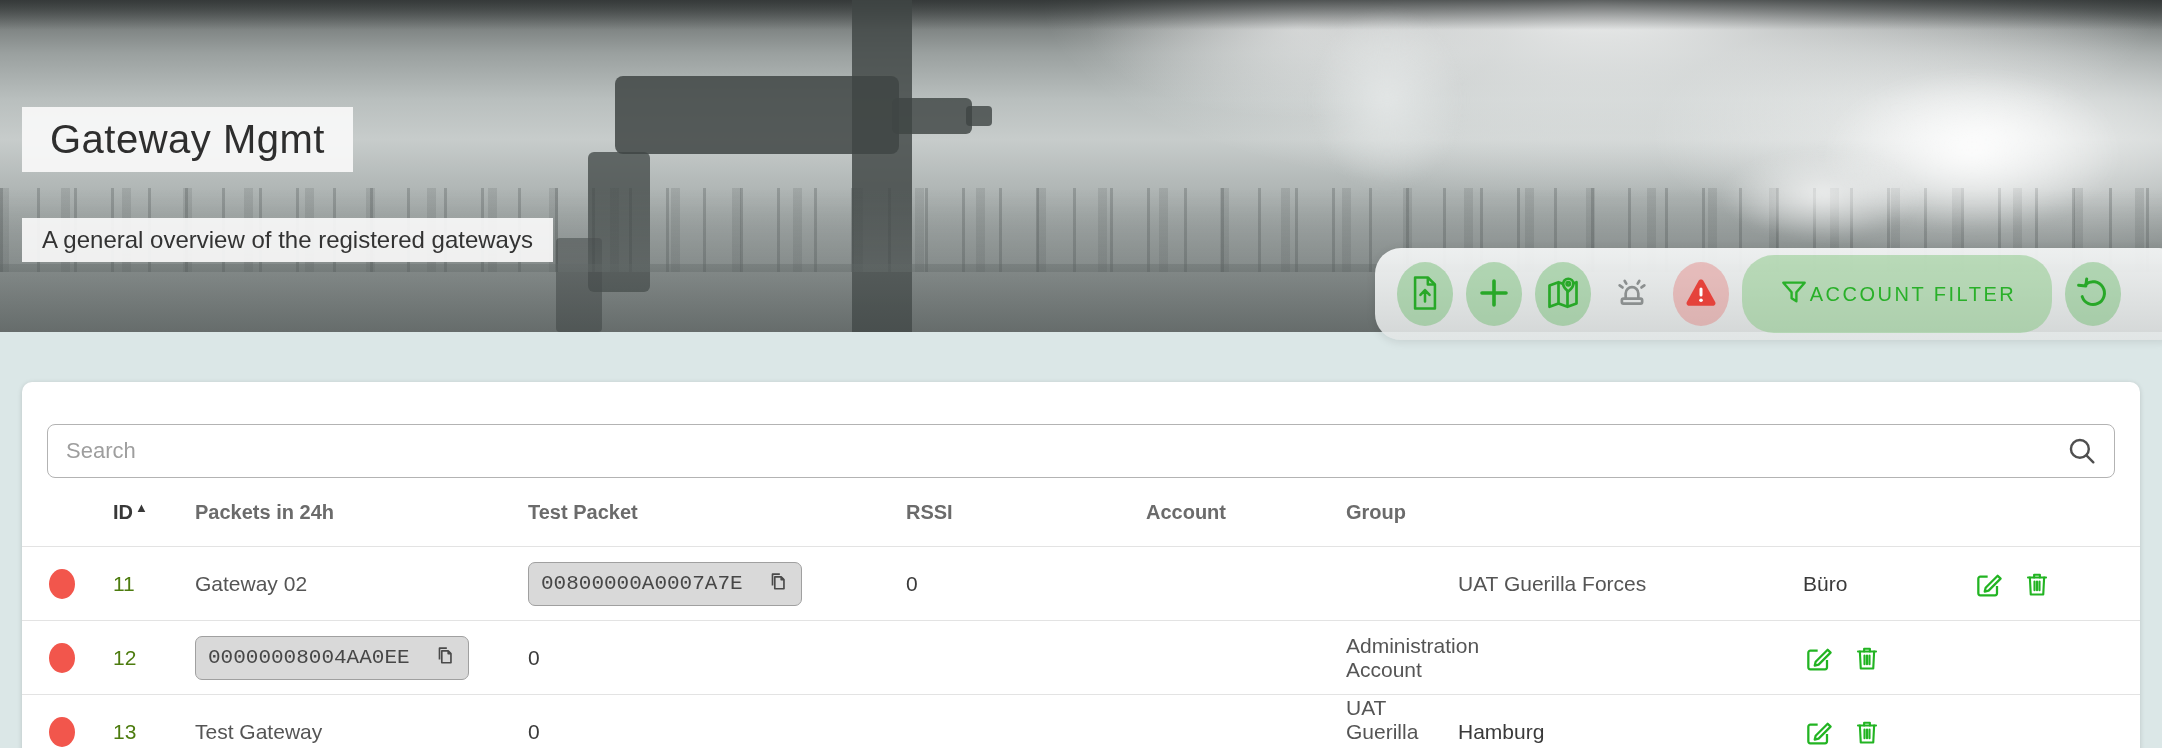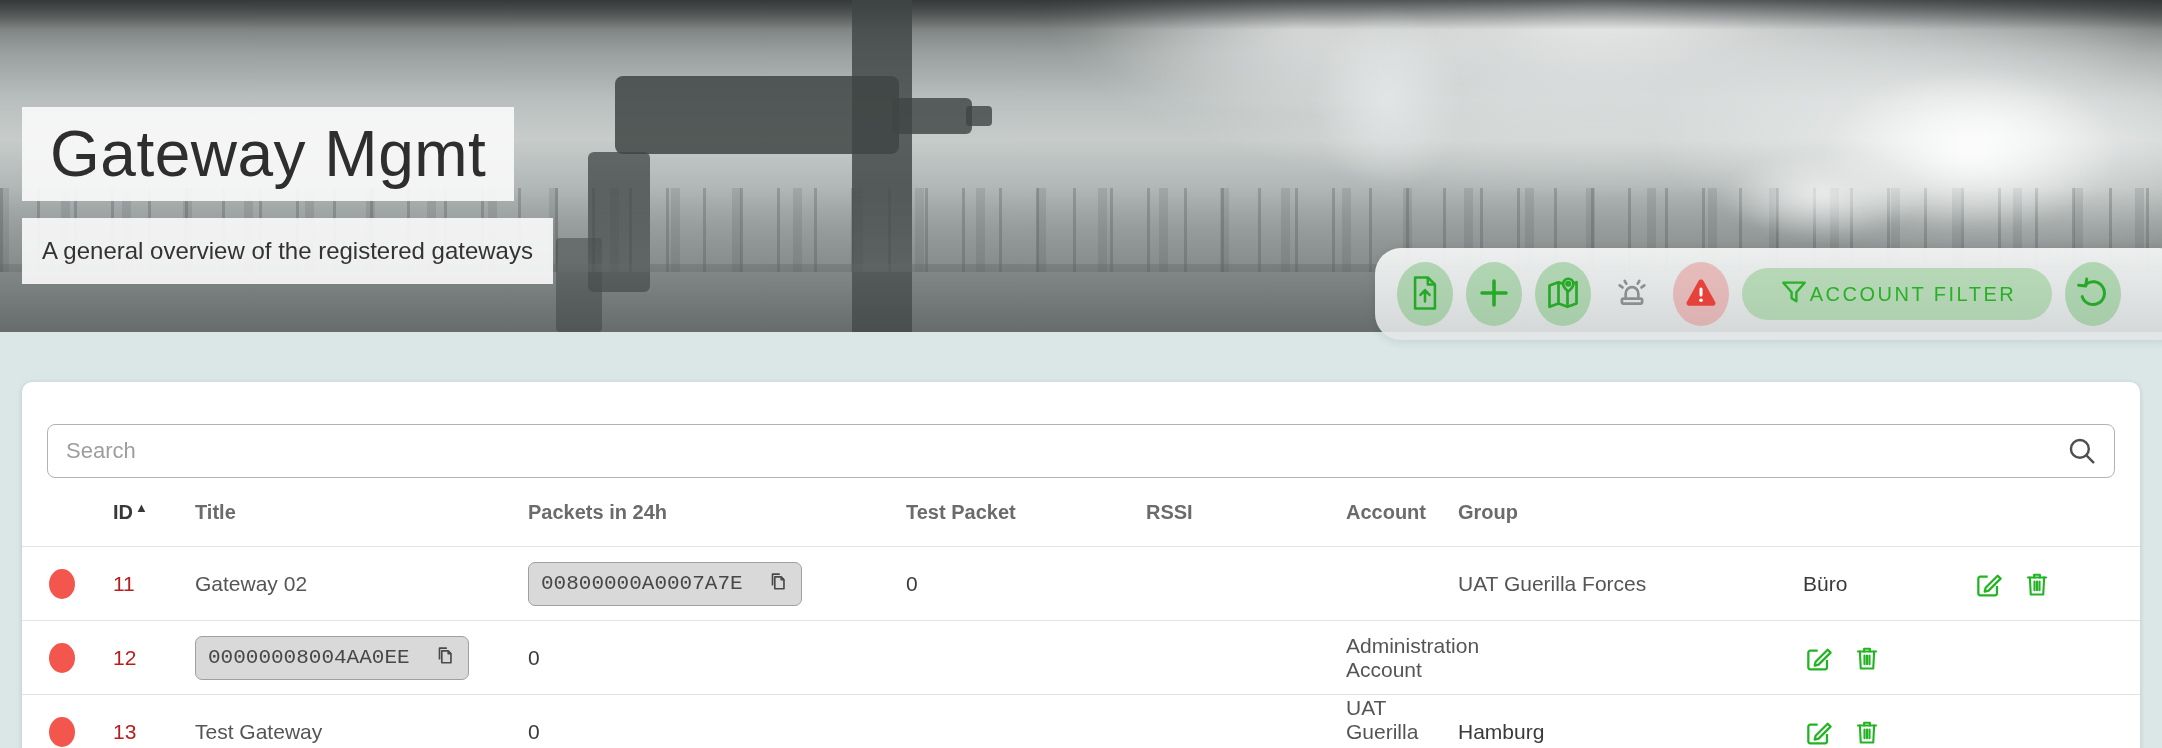--- a/index.html
+++ b/index.html
@@ -29,35 +29,35 @@
       linear-gradient(180deg, transparent 0%, rgba(110,117,116,.35) 70%, rgba(110,117,116,.5) 100%);
   }
   .water { position:absolute; left:0; top:264px; width:100%; height:68px;
     background:linear-gradient(180deg, rgba(96,103,102,.35), rgba(68,75,74,.55)); }
   .smoke { position:absolute; border-radius:50%; }
   .smoke.s1 { right:40px;  top:70px;  width:300px; height:160px; background:radial-gradient(closest-side, rgba(255,255,255,.9), transparent); filter:blur(7px); }
   .smoke.s2 { right:700px; top:10px;  width:150px; height:180px; background:radial-gradient(closest-side, rgba(232,235,235,.75), transparent); filter:blur(6px); }
   .smoke.s3 { right:240px; top:150px; width:200px; height:90px;  background:radial-gradient(closest-side, rgba(255,255,255,.7), transparent); filter:blur(6px); }
 
   .title-box { position:absolute; left:22px; top:107px; background:rgba(248,249,249,.92); padding:10px 28px; }
-  .title-box h1 { font-size:64px; font-weight:400; color:#2e2e2e; letter-spacing:.5px; }
-  .subtitle-box { position:absolute; left:22px; top:218px; background:rgba(248,249,249,.92); padding:19px 20px; }
+  .title-box h1 { font-size:40px; font-weight:400; color:#2e2e2e; letter-spacing:.5px; }
+  .subtitle-box { position:absolute; left:22px; top:218px; background:rgba(248,249,249,.92); padding:8px 20px; }
   .subtitle-box span { font-size:24px; color:#333; }
 
   
   .toolbar { position:absolute; left:1375px; top:248px; width:810px; height:92px; z-index:5;
     border-radius:26px; display:flex; align-items:center; gap:13px; padding:0 22px;
     background:linear-gradient(180deg, rgba(243,245,245,.94), rgba(226,229,229,.88));
     box-shadow:0 2px 10px rgba(0,0,0,.10); }
   .tb-btn { width:56px; height:64px; border-radius:50%; border:none; cursor:pointer; flex:none;
     display:flex; align-items:center; justify-content:center; background:transparent; }
   .tb-btn.green { background:rgba(99,183,99,.42); color:#28a828; }
   .tb-btn.red   { background:rgba(226,104,99,.35); color:#e5423b; }
   .tb-btn.plain { color:#8b8f8f; }
-  .tb-pill { height:52px; border-radius:32px; border:none; cursor:pointer; flex:none;
+  .tb-pill { height:78px; border-radius:32px; border:none; cursor:pointer; flex:none;
     background:rgba(124,196,120,.45); color:#29b029; display:flex; align-items:center; 
     padding:15px 36px; width:310px; justify-content:center; }
   .tb-pill span { font-size:20px; font-weight:500; letter-spacing:2.5px; white-space:nowrap; }
 
   
   .content { position:relative; width:100%; height:416px; padding:30px 22px 0 22px; background:#dbe7e7;margin-top:20px; }
   .card { width:2118px; background:#fff; border-radius:10px; box-shadow:0 1px 5px rgba(0,0,0,.15);
     padding:42px 0 30px 0; min-height:420px; }
 
   .search-wrap { position:relative; margin:0 25px; }
@@ -67,21 +67,21 @@
   .search-wrap input::placeholder { color:#9e9e9e; }
   .search-wrap .mag { position:absolute; right:16px; top:10px; color:#4f4f4f; }
 
   .grid-row { display:grid; grid-template-columns:70px 89px 333px 378px 240px 200px 112px 345px 170px 1fr;
     align-items:center; padding:0 14px; border-bottom:1px solid #e3e3e3; }
   .thead { height:69px; font-size:20px; font-weight:bold; color:#6b6b6b; }
   .thead .th-id { color:#383838; padding-left:7px; }
   .sort { font-size:13px; position:relative; top:-7px; margin-left:2px; color:#383838; }
 
   .trow { height:74px; font-size:21px; color:#555; }
-  .td-id { color:#b91c1c; padding-left:7px; }
+  .td-id { color:#4d7c0f; padding-left:7px; }
   .td-packets, .td-group { color:#3a3a3a; }
   .dot { width:26px; height:30px; border-radius:50%; margin-left:13px; display:block; }
   .chip { display:inline-flex; align-items:center; gap:24px; background:#d9d9d9;
     border:1.5px solid #a0a0a0; border-radius:7px; padding:6px 12px; cursor:pointer;
     font-family:"Liberation Mono","DejaVu Sans Mono",monospace; font-size:21px; color:#474747; }
   .chip svg { color:#4a4a4a; }
   .td-actions { display:flex; gap:16px; }
   .act-btn { background:none; border:none; padding:0; cursor:pointer; color:#22b422; width:32px; height:32px; }
 </style>
 </head>
@@ -184,21 +184,20 @@
               <path d="M15.3 15.3L20 20"></path>
           </svg>
         </span>
       </div>
 
       <div class="grid-row thead">
         <div></div>
         <div class="th-id">
           <span>ID</span><span class="sort">▲</span>
         </div>
-        <div>Title</div>
         <div>Packets in 24h</div>
         <div>Test Packet</div>
         <div>RSSI</div>
         <div>Account</div>
         <div>Group</div>
         <div></div>
       </div>
 
       <div id="tbody">
   <div class="grid-row trow">

